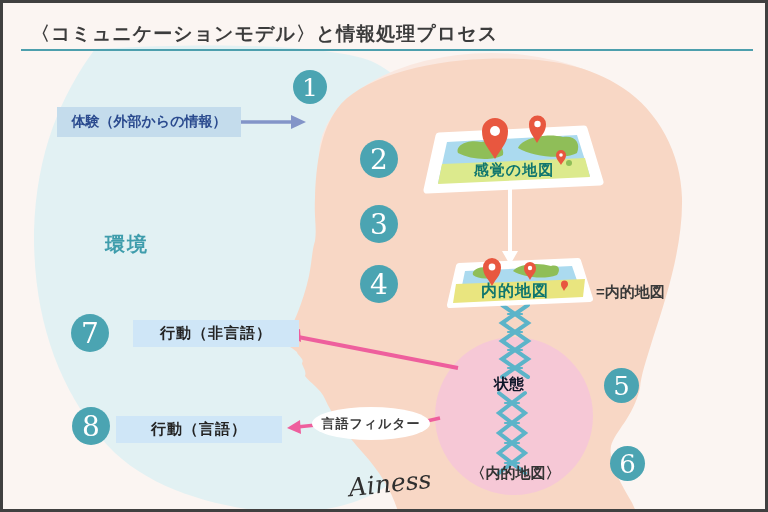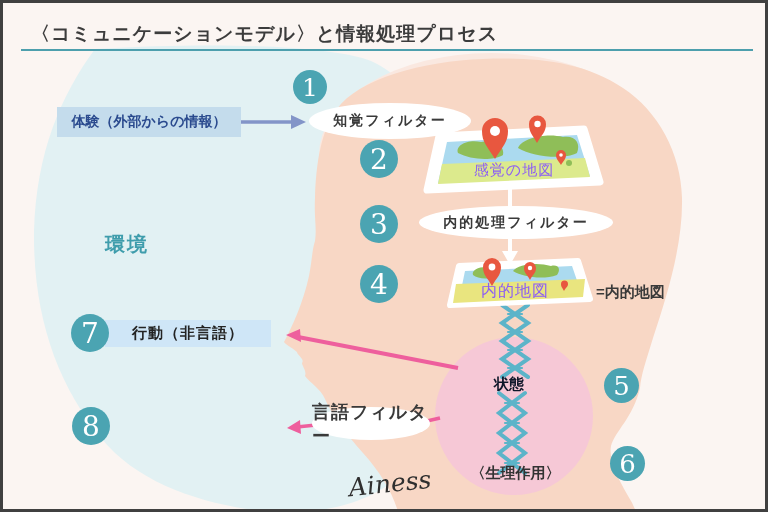--- a/index.html
+++ b/index.html
@@ -32,46 +32,46 @@
     font-weight:bold;
   }
   .experience-box{
     left:22px;top:104px;width:184px;height:30px;
     background:#c4dcec;color:#2a4a8e;font-size:14px;margin-left:32px;
   }
   .behavior-box{
     background:#cfe6f7;color:#242424;font-size:15px;
     letter-spacing:1px;
   }
-  .behavior-nonverbal{left:102px;top:317px;width:166px;height:27px;}
+  .behavior-nonverbal{left:130px;top:317px;width:166px;height:27px;}
   .behavior-verbal{left:113px;top:413px;width:166px;height:27px;}
   .bubble{
     background:#ffffff;border-radius:50%;
     display:flex;align-items:center;justify-content:center;
     font-weight:bold;color:#3a3a3a;
   }
   .bubble-perception{left:306px;top:100px;width:162px;height:36px;font-size:14px;letter-spacing:2px;}
   .bubble-internal{left:416px;top:203px;width:194px;height:33px;font-size:14px;letter-spacing:2px;}
-  .bubble-language{left:309px;top:404px;width:118px;height:33px;font-size:18px;letter-spacing:1px;}
+  .bubble-language{left:309px;top:404px;width:118px;height:33px;font-size:13px;letter-spacing:1px;}
   .num{
     border-radius:50%;background:#4ba4b2;color:#ffffff;
     display:flex;align-items:center;justify-content:center;
     font-family:"DejaVu Serif", serif;
   }
   .n1{left:290px;top:67px;width:34px;height:34px;font-size:25px;}
   .n2{left:357px;top:137px;width:38px;height:38px;font-size:28px;}
   .n3{left:357px;top:202px;width:38px;height:38px;font-size:28px;}
   .n4{left:357px;top:262px;width:38px;height:38px;font-size:28px;}
   .n5{left:601px;top:365px;width:35px;height:35px;font-size:26px;}
   .n6{left:607px;top:443px;width:35px;height:35px;font-size:26px;}
   .n7{left:68px;top:311px;width:38px;height:38px;font-size:28px;}
   .n8{left:69px;top:404px;width:38px;height:38px;font-size:28px;}
   .map-label{
     display:flex;align-items:center;justify-content:center;
-    font-weight:normal;color:#8b5cf6;
+    font-weight:bold;color:#0f766e;
   }
   .sensory-map-label{left:451px;top:157px;width:120px;height:20px;font-size:15px;letter-spacing:1px;}
   .internal-map-label{left:455px;top:278px;width:114px;height:20px;font-size:16px;letter-spacing:1px;}
   .internal-repr{left:593px;top:280px;width:90px;font-size:15px;font-weight:bold;color:#3a3a3a;}
   .state-label{left:471px;top:372px;width:70px;height:18px;font-size:15px;font-weight:bold;color:#0f172a;display:flex;align-items:center;justify-content:center;}
   .physiology-label{left:455px;top:461px;width:115px;height:18px;font-size:15px;font-weight:bold;color:#333;display:flex;align-items:center;justify-content:center;}
   .environment-label{left:102px;top:228px;font-size:20px;font-weight:bold;color:#3f9dac;letter-spacing:2px;}
   .logo{
     left:342px;top:458px;width:90px;height:44px;
     font-family:"DejaVu Serif", serif;font-style:italic;
@@ -184,32 +184,31 @@
     </g>
   </svg>
 
   <div class="abs title">〈コミュニケーションモデル〉と情報処理プロセス</div>
   <div class="abs title-rule"></div>
 
   <div class="abs environment-label">環境</div>
 
   <div class="abs box experience-box">体験（外部からの情報）</div>
 
-  <div class="abs bubble bubble-perception">知覚フィルター</div>
-  <div class="abs bubble bubble-internal">内的処理フィルター</div>
   <div class="abs bubble bubble-language">言語フィルター</div>
 
   <div class="abs map-label sensory-map-label">感覚の地図</div>
   <div class="abs map-label internal-map-label">内的地図</div>
   <div class="abs internal-repr">=内的地図</div>
 
   <div class="abs state-label">状態</div>
-  <div class="abs physiology-label">〈生理作用〉</div>
+  <div class="abs physiology-label">〈内的地図〉</div>
 
   <div class="abs box behavior-box behavior-nonverbal">行動（非言語）</div>
+  <div class="abs box behavior-box behavior-verbal">行動（言語）</div>
 
   <div class="abs num n1">1</div>
   <div class="abs num n2">2</div>
   <div class="abs num n3">3</div>
   <div class="abs num n4">4</div>
   <div class="abs num n5">5</div>
   <div class="abs num n6">6</div>
   <div class="abs num n7">7</div>
   <div class="abs num n8">8</div>
 

